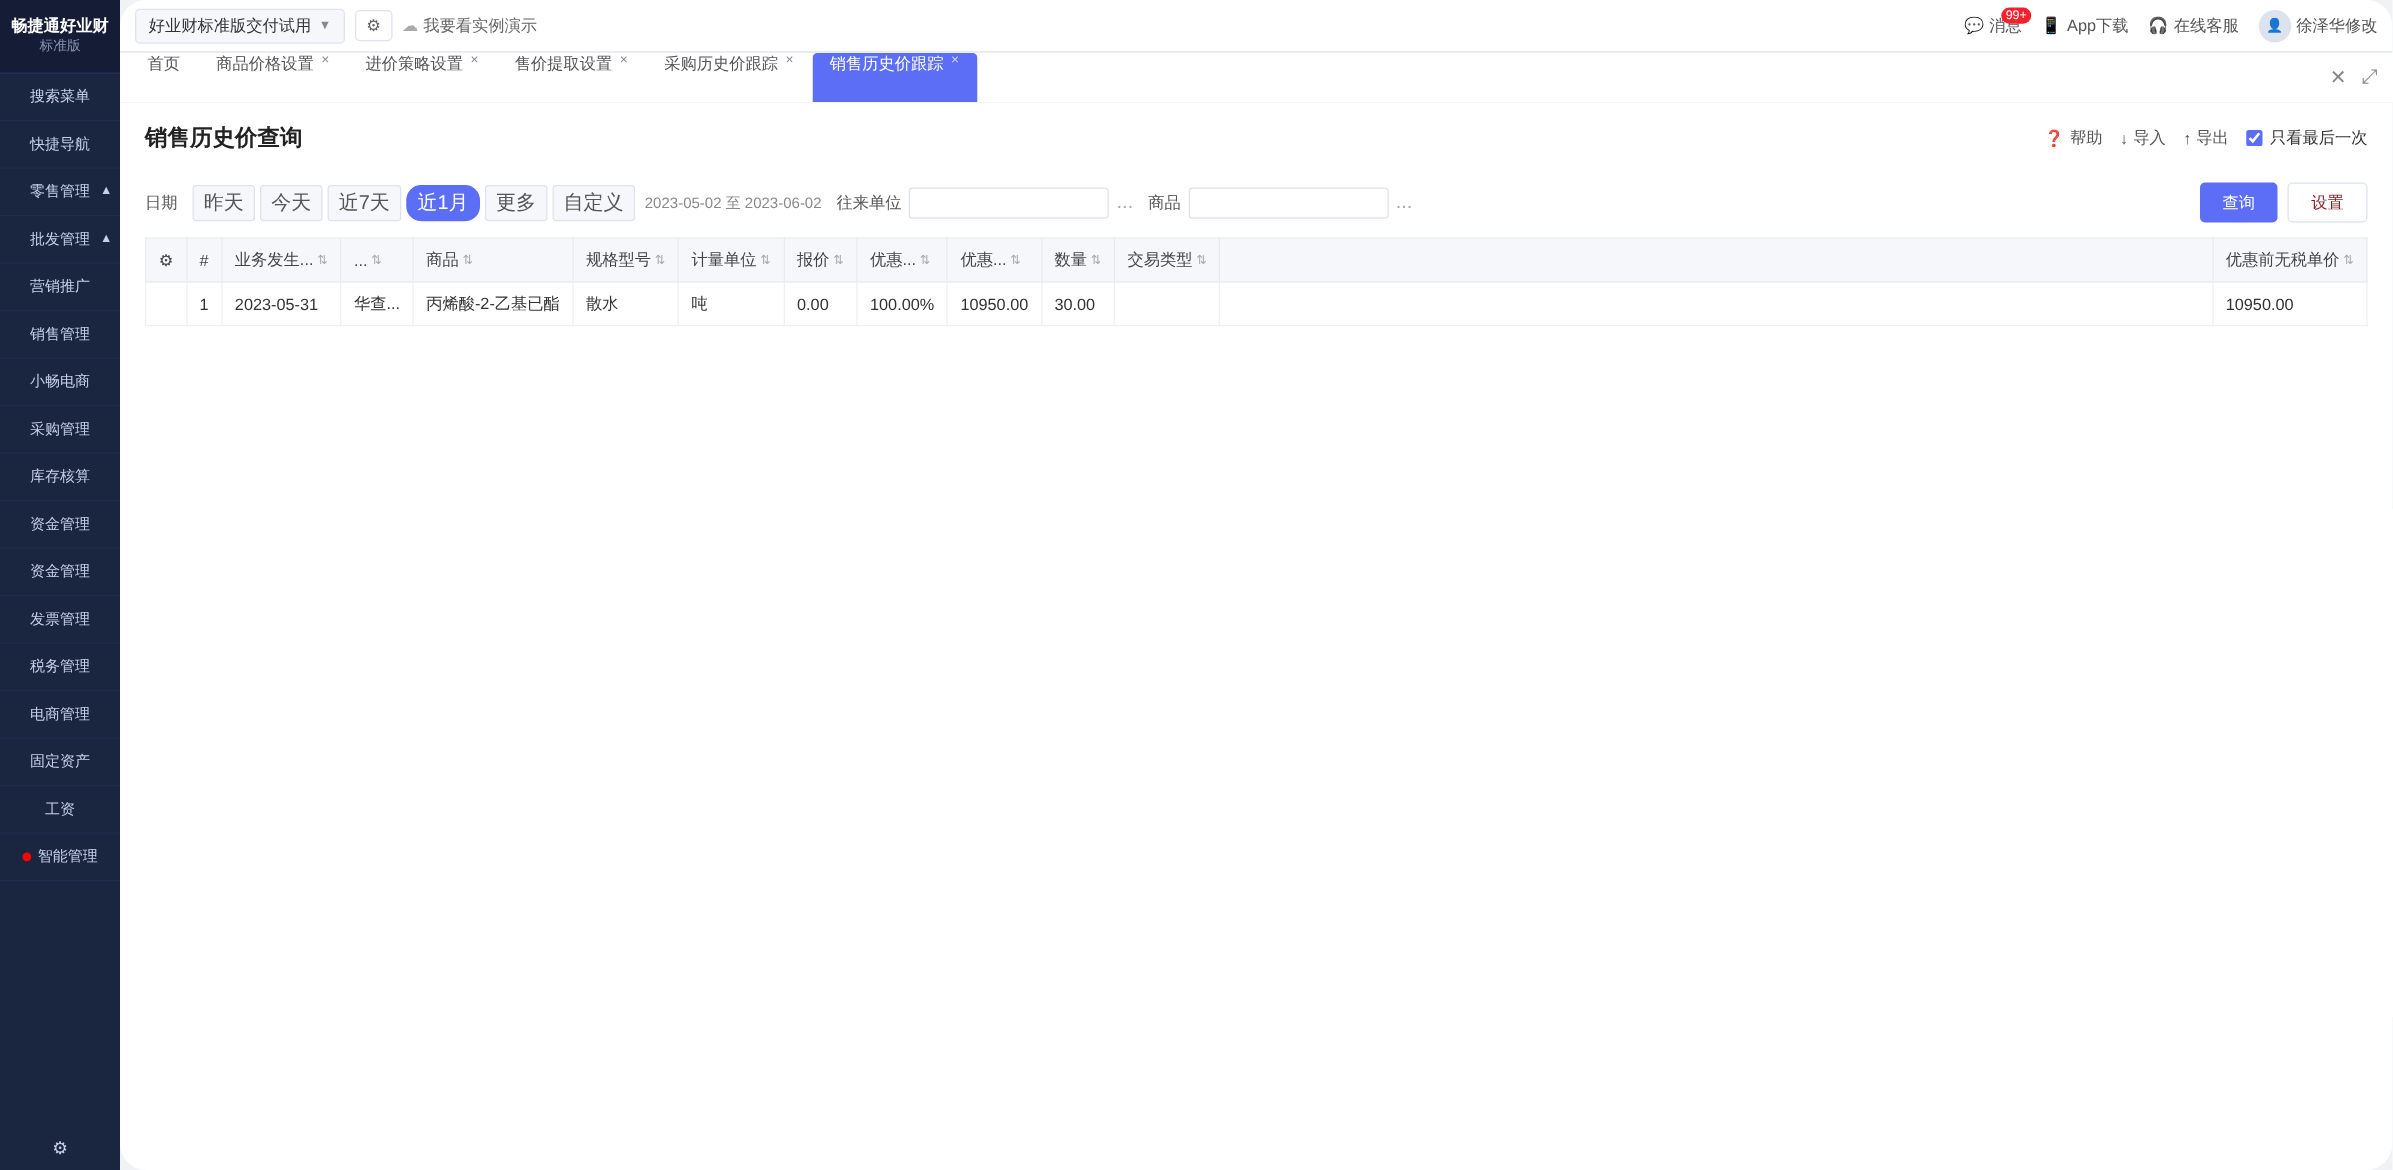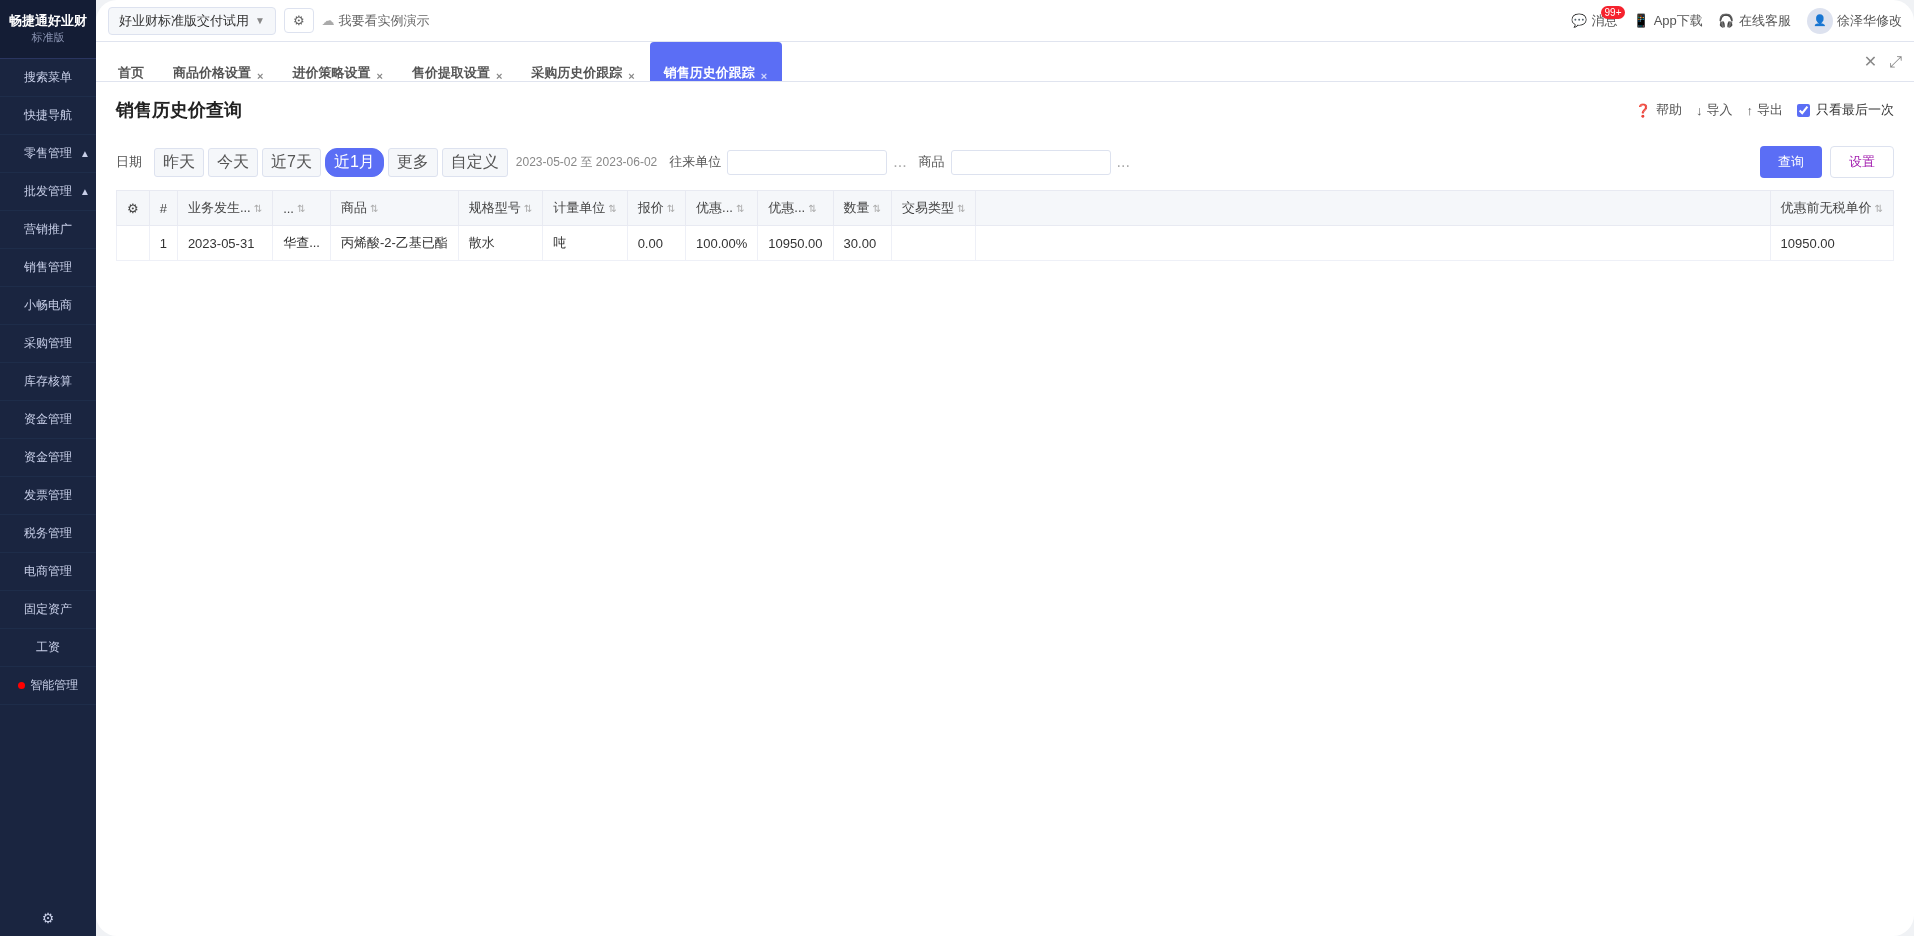--- a/index.html
+++ b/index.html
@@ -102,30 +102,29 @@
       border-bottom: 1px solid #e0e4ef;
       display: flex;
       align-items: center;
       padding: 0 8px;
       height: 40px;
       flex-shrink: 0;
       overflow-x: auto;
     }
     .tab {
       display: flex;
-      align-items: flex-end;
+      align-items: flex-start;
       padding: 0 14px;
       height: 40px;
       cursor: pointer;
       font-size: 13px;
       color: #555;
       border-right: 1px solid transparent;
       white-space: nowrap;
       gap: 6px;
-      font-weight: bold;
     }
     .tab.active { background: #5b6ef5; color: #fff; border-radius: 4px 4px 0 0; }
     .tab .tab-close { font-size: 11px; cursor: pointer; opacity: 0.7; }
     .tab-panel-btns { margin-left: auto; display: flex; align-items: center; gap: 4px; }
     .tab-panel-btn { background: none; border: none; cursor: pointer; color: #888; font-size: 16px; padding: 2px 4px; }
 
     
     .page-content {
       flex: 1;
       background: #fff;
@@ -196,21 +195,21 @@
       background: #5b6ef5;
       color: #fff;
       border: none;
       border-radius: 4px;
       padding: 6px 18px;
       cursor: pointer;
       font-size: 13px;
     }
     .btn-settings {
       background: #fff;
-      color: #a21caf;
+      color: #7f1d1d;
       border: 1px solid #dde2ef;
       border-radius: 4px;
       padding: 6px 18px;
       cursor: pointer;
       font-size: 13px;
     }
 
     
     .data-table {
       width: 100%;

